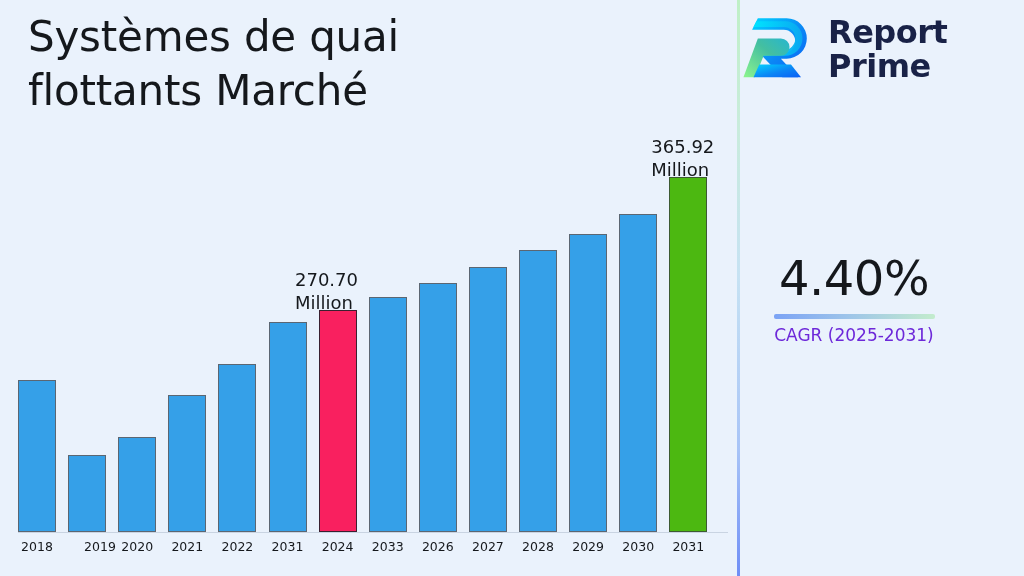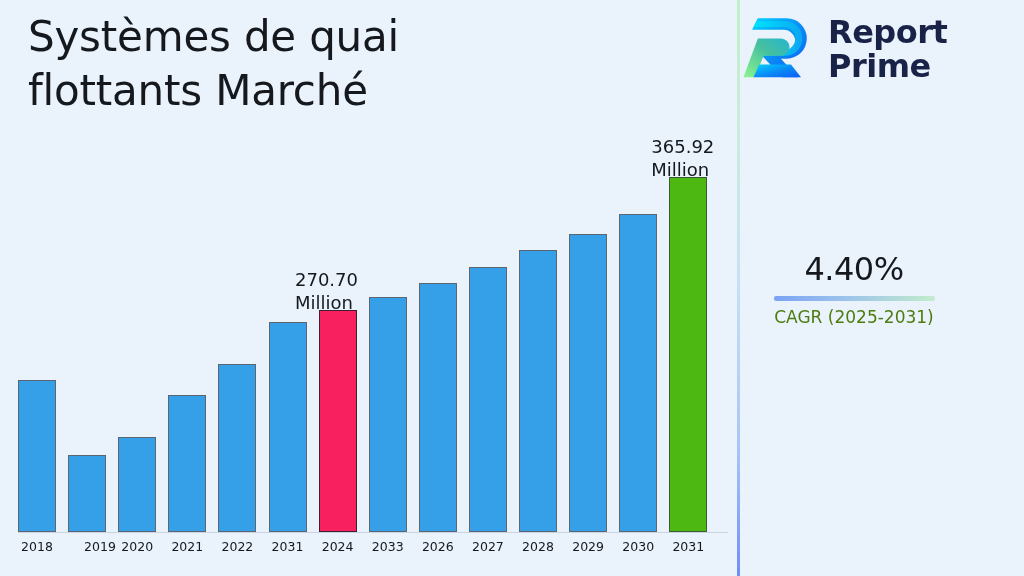--- a/index.html
+++ b/index.html
@@ -132,36 +132,36 @@
   }
 
   #cagr-block {
     position: absolute;
     left: 0;
     top: 252px;
     width: 284px;
     text-align: center;
   }
   #cagr-value {
-    font-size: 32px;
+    font-size: 48px;
     color: #15181c;
     font-weight: 400;
     line-height: 1.1;
     letter-spacing: -0.5px;
   }
   #cagr-rule {
     width: 161px;
     height: 5px;
     margin: 9px auto 6px auto;
     border-radius: 2px;
     background: linear-gradient(to right, #7ba3f5 0%, #9dc4ea 45%, #c3eccd 100%);
   }
   #cagr-caption {
     font-size: 17px;
-    color: #4d7c0f;
+    color: #6d28d9;
     line-height: 1.2;
   }
 </style>
 </head>
 <body>
 
 <div id="page">
 
   <div id="left-panel">
 

